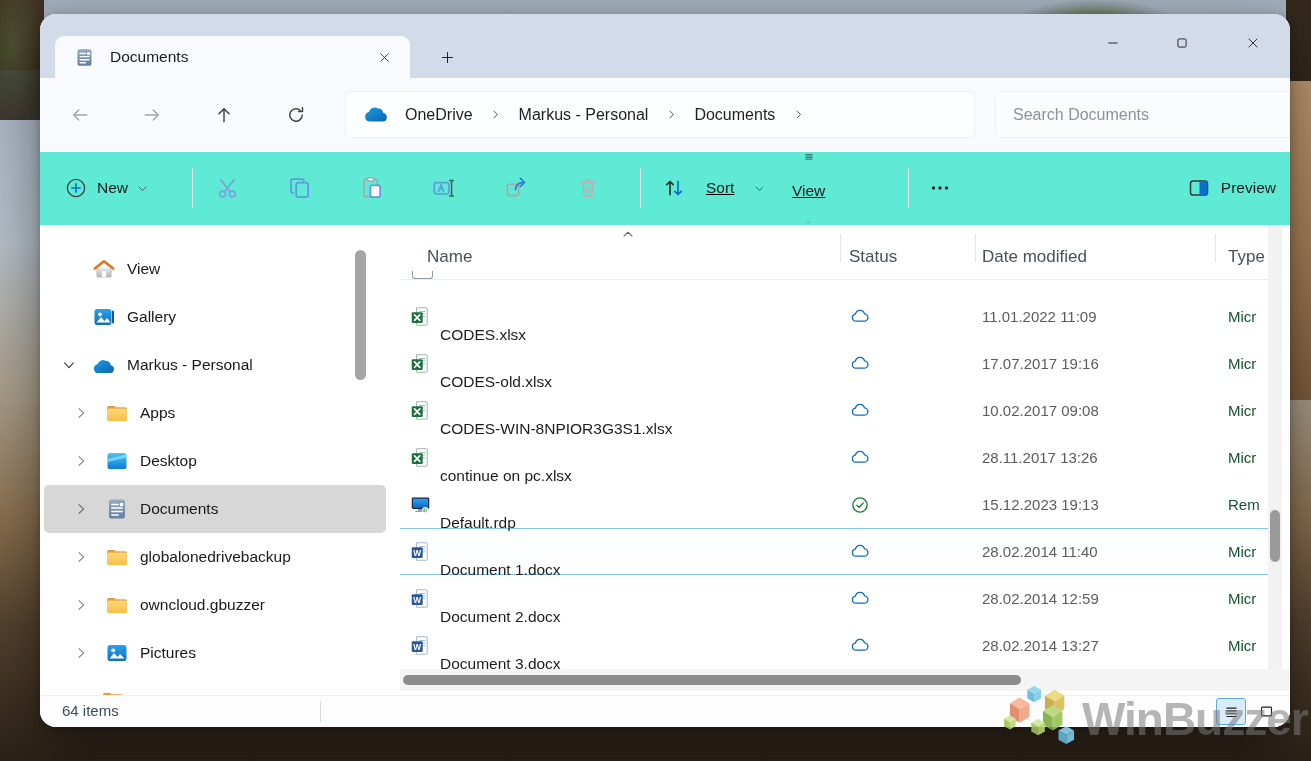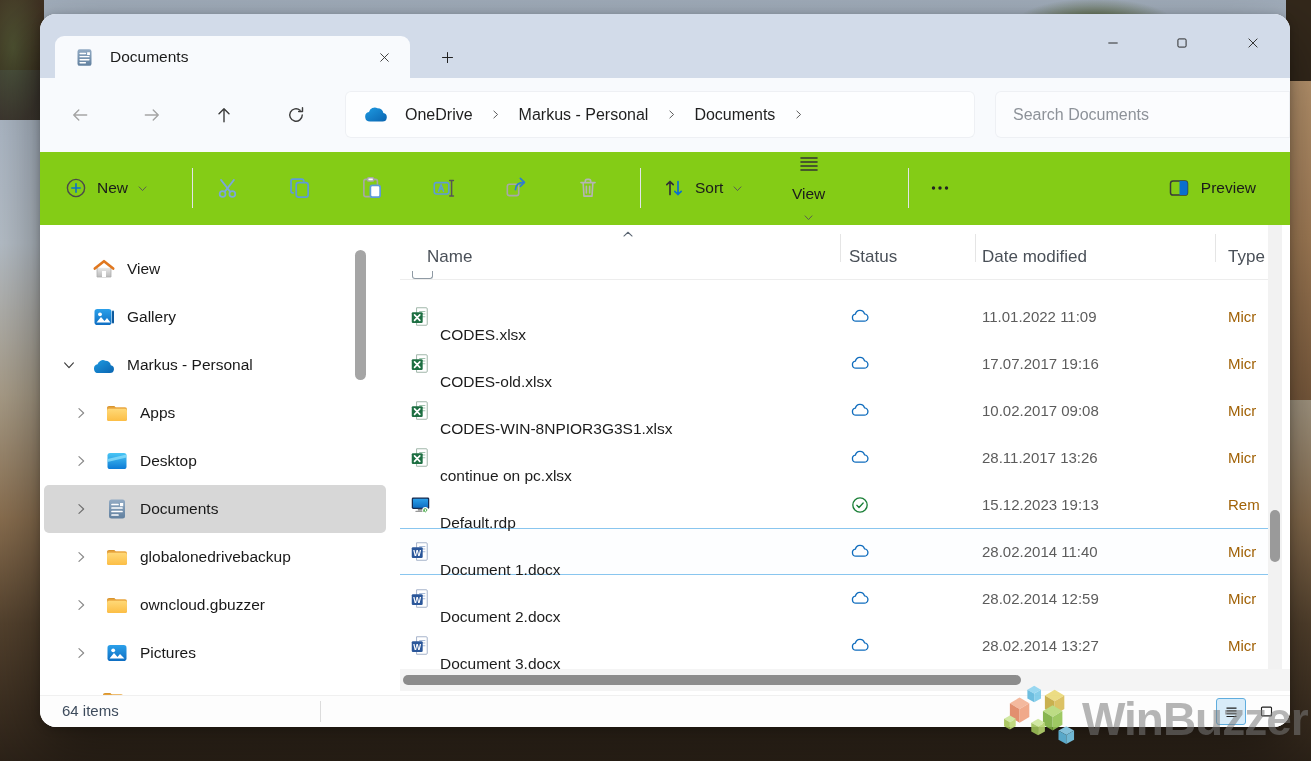--- a/index.html
+++ b/index.html
@@ -57,30 +57,30 @@
     position:absolute;left:955px;top:13px;width:295px;height:47px;border-radius:6px 0 0 6px;
     background:#fbfcfe;box-shadow:0 0 0 1px #eef0f4 inset;display:flex;align-items:center;
   }
   .searchbox input{
     border:none;outline:none;background:transparent;width:100%;padding:0 18px;
     font-family:"Liberation Sans",sans-serif;font-size:16px;color:#1f1f1f;
   }
   .searchbox input::placeholder{color:#8d9299;}
 
   
-  .toolbar{position:absolute;left:0;top:138px;width:100%;height:73px;background:#84cc16;border-bottom:1px solid #e3e5ea;}
+  .toolbar{position:absolute;left:0;top:138px;width:100%;height:73px;background:#5eead4;border-bottom:1px solid #e3e5ea;padding-left:20px;}
   .tb-abs{position:absolute;top:0;height:72px;display:flex;align-items:center;}
   .btn-new{left:14px;gap:9px;padding:0 10px;border-radius:5px;}
   .btn-new .lbl{font-size:15.5px;color:#1b1b1b;}
   .tb-icbtn{width:44px;justify-content:center;border-radius:5px;}
   .tb-icbtn svg{width:26px;height:26px;}
   .tb-cut{left:166px;} .tb-copy{left:238px;} .tb-paste{left:310px;} .tb-rename{left:382px;} .tb-share{left:454px;} .tb-trash{left:526px;}
   .tb-divider{position:absolute;top:16px;width:1px;height:40px;background:#e2e4e8;}
   .tbd-1{left:152px;} .tbd-2{left:600px;} .tbd-3{left:868px;}
-  .btn-drop{gap:9px;padding:0 10px;border-radius:5px;}
+  .btn-drop{gap:20px;padding:0 10px;border-radius:5px;text-decoration:underline;}
   .btn-drop .lbl{font-size:15.5px;color:#1b1b1b;}
   .btn-sort{left:612px;} .btn-view{left:742px;flex-direction:column;}
   .btn-more{left:878px;width:44px;justify-content:center;border-radius:5px;}
   .btn-preview{right:26px;gap:10px;padding:0 8px;border-radius:5px;justify-content:flex-end;}
   .btn-preview .lbl{font-size:15.5px;color:#1b1b1b;}
   .chev-sm{width:11px;height:11px;}
   .ic24{width:24px;height:24px;}
 
   
   .content{position:absolute;left:0;top:211px;width:100%;height:470px;background:#fff;}
@@ -109,21 +109,21 @@
   .frag{position:absolute;left:12px;top:46px;width:21px;height:8px;border:1.5px solid #8f9aa4;border-top:none;border-radius:0 0 3px 3px;box-sizing:border-box;}
   .rows{position:absolute;left:0;top:68px;width:868px;}
   .frow{height:47px;display:grid;grid-template-columns:440px 135px 240px 1fr;align-items:center;box-sizing:border-box;}
   .frow.selected{background:#fdfeff;border-top:1px solid #89c6ef;border-bottom:1px solid #89c6ef;}
   .cell-name{display:flex;align-items:center;gap:9px;padding-left:10px;overflow:hidden;}
   .cell-name .fic{width:21px;height:21px;flex:0 0 auto;}
   .fname{font-size:15.5px;color:#1c1c1c;white-space:nowrap;margin-top:36px;}
   .cell-status{padding-left:10px;}
   .cell-status svg{width:20px;height:20px;display:block;}
   .fdate{font-size:15px;color:#5c5c5c;padding-left:7px;white-space:nowrap;}
-  .ftype{font-size:15px;color:#a16207;padding-left:13px;white-space:nowrap;overflow:hidden;}
+  .ftype{font-size:15px;color:#14532d;padding-left:13px;white-space:nowrap;overflow:hidden;}
   .vscroll-track{position:absolute;right:8px;top:0;width:14px;height:444px;background:#f2f2f2;}
   .vscroll-thumb{position:absolute;left:2px;top:285px;width:10px;height:52px;background:#9a9a9a;border-radius:5px;}
   .hscroll-track{position:absolute;left:0;top:444px;width:100%;height:22px;background:#f4f4f4;}
   .hscroll-thumb{position:absolute;left:3px;top:6px;width:618px;height:10px;background:#8c8c8c;border-radius:5px;}
 
   
   .statusbar{position:absolute;left:0;top:681px;width:100%;height:32px;background:#fdfdfd;border-top:1px solid #f0f0f0;}
   .items-count{position:absolute;left:22px;top:6px;font-size:15px;color:#3d4b5c;}
   .sb-divider{position:absolute;left:280px;top:5px;width:1px;height:21px;background:#dcdcdc;}
   .viewbtn{position:absolute;top:2px;width:30px;height:27px;display:flex;align-items:center;justify-content:center;border-radius:3px;box-sizing:border-box;}

